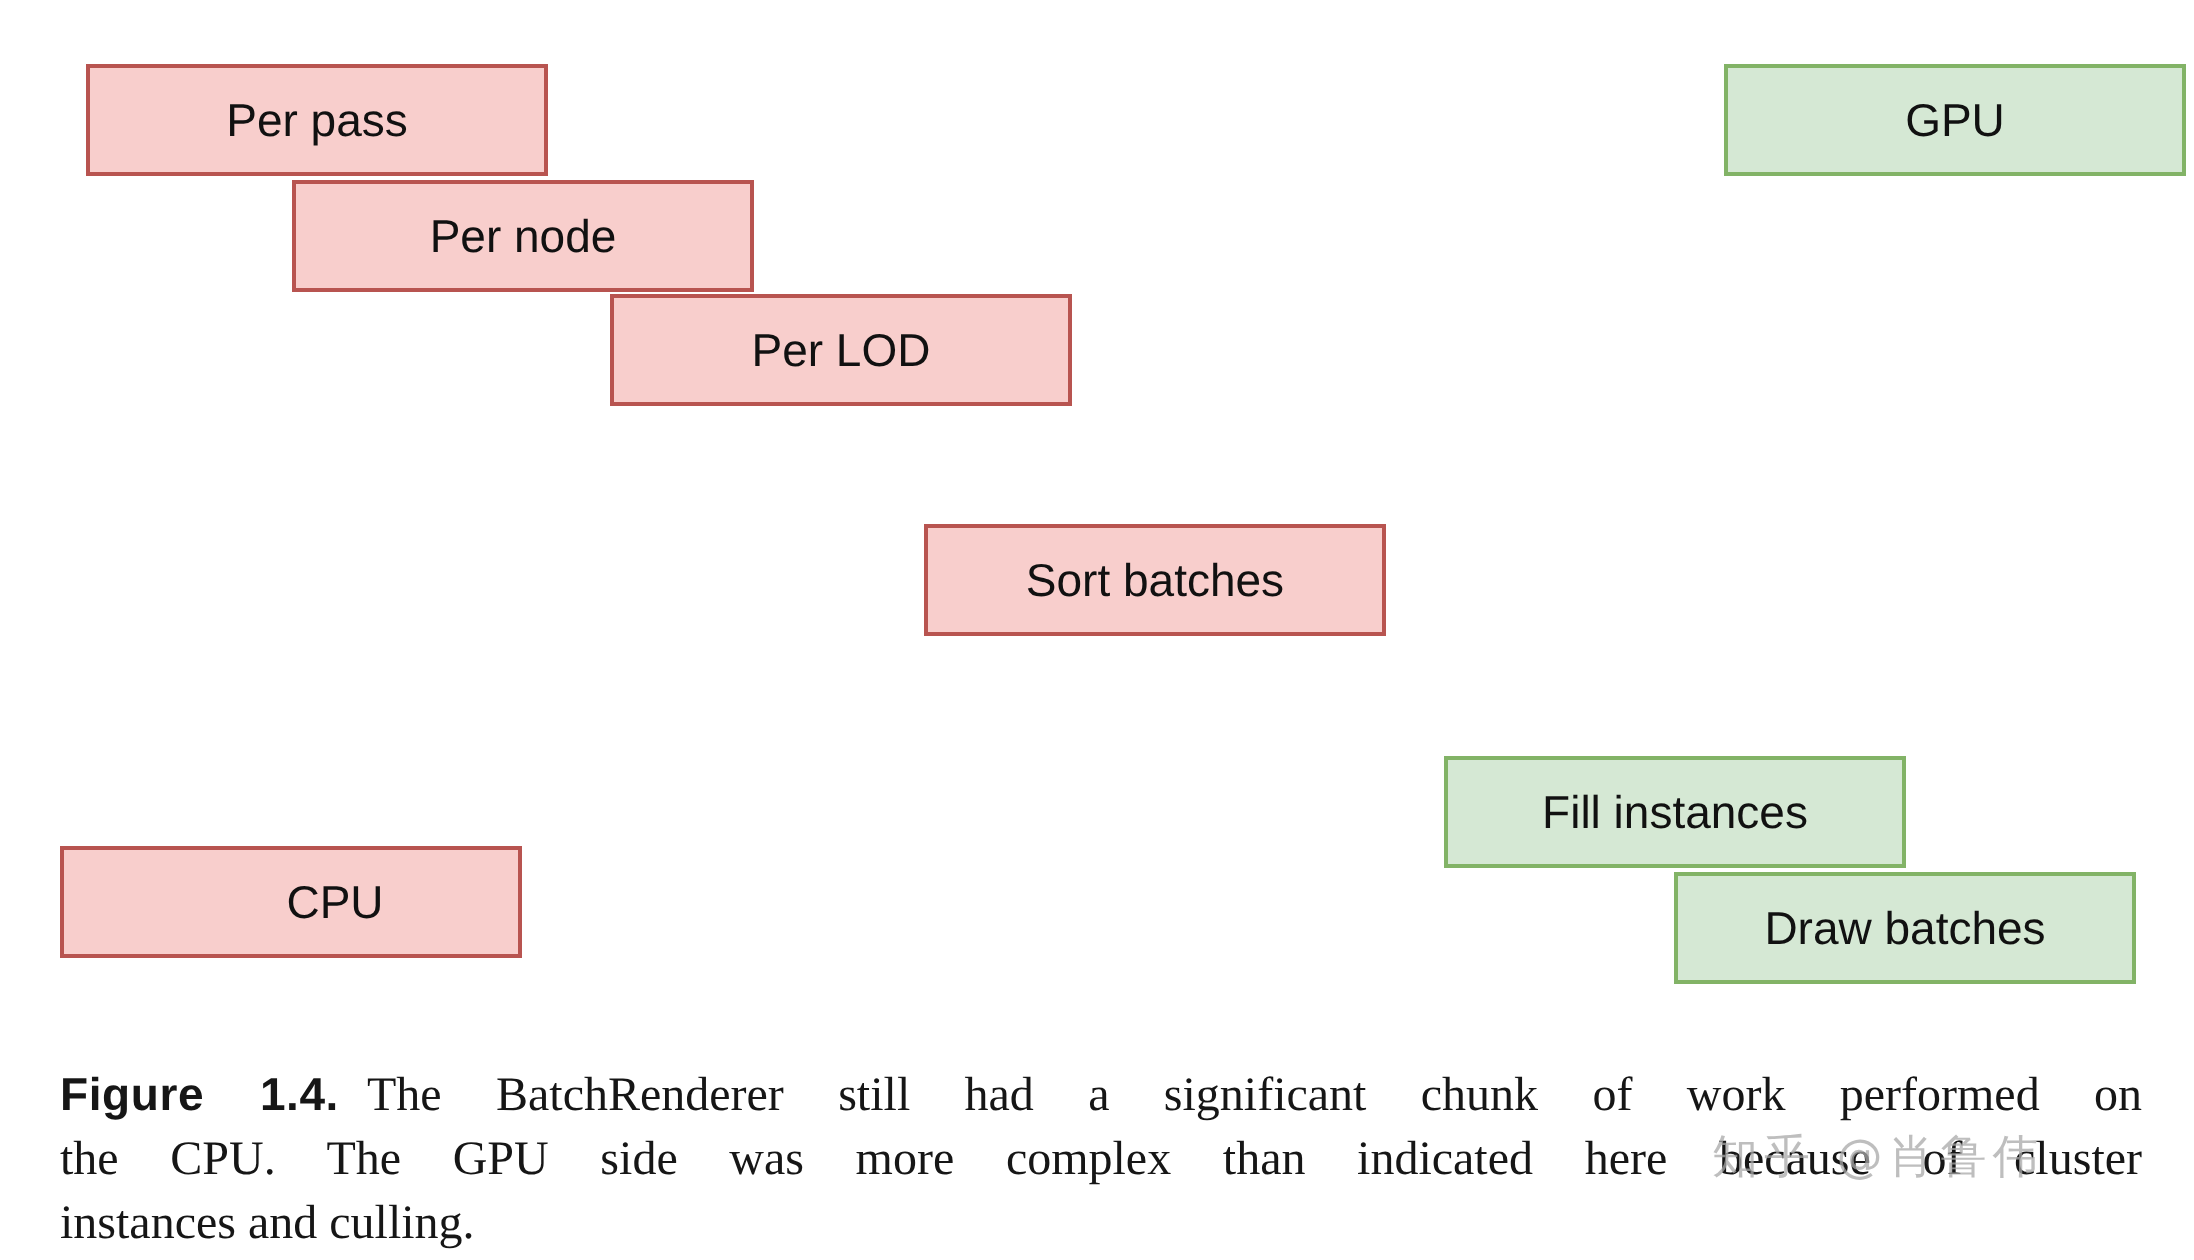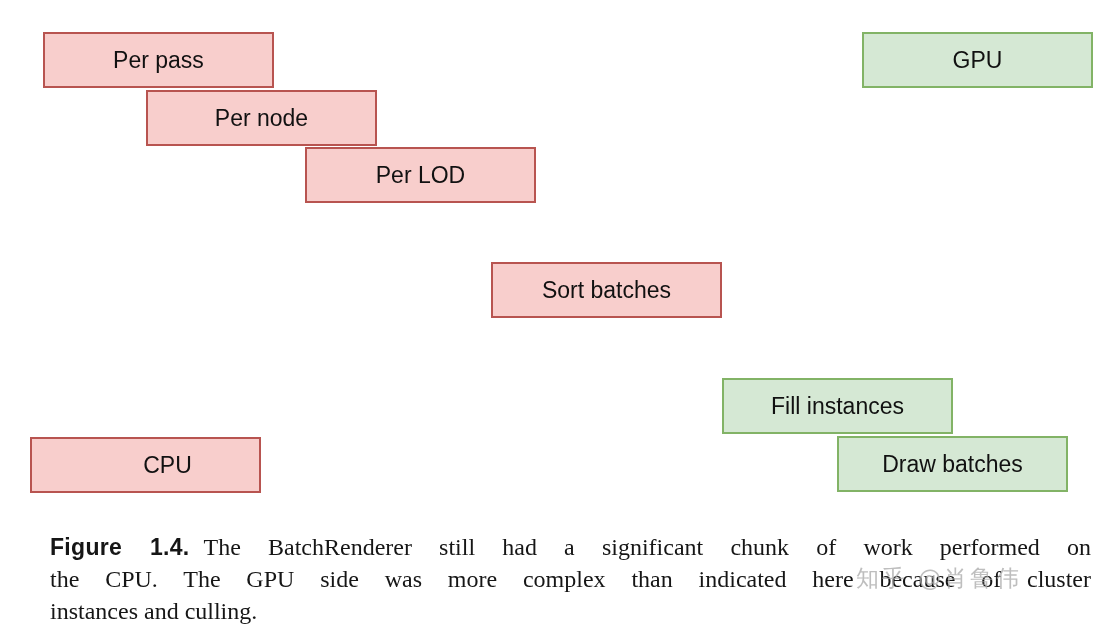--- a/index.html
+++ b/index.html
@@ -35,38 +35,37 @@
     border-color: #b85450;
   }
   .box.gpu {
     background: #d5e8d4;
     border-color: #82b366;
   }
   #box-per-pass  { left: 31px;  top: 32px; margin-left: 12px;  }
   #box-per-node  { left: 146px; top: 90px;  }
   #box-per-lod   { left: 261px; top: 147px; margin-left: 44px; }
   #box-gather    { left: 376px; top: 205px; }
-  #box-sort      { left: 491px; top: 262px; }
+  #box-sort      { left: 462px; top: 262px; }
   #box-fill      { left: 606px; top: 320px; }
   #box-cull      { left: 722px; top: 378px; }
   #box-draw      { left: 837px; top: 436px; }
   #legend-gpu    { left: 838px; top: 32px; margin-left: 24px;  }
-  #legend-cpu    { left: 30px;  top: 437px; padding-left: 44px; }
+  #legend-cpu    { left: 30px;  top: 423px; padding-left: 44px; }
 
   
   .caption {
     position: absolute;
     left: 30px;
     top: 531px;
     width: 1041px;
     font-family: "Liberation Serif", serif;
     font-size: 24px;
     line-height: 32px;
     color: #161616;
-    margin-left: 20px;
   }
   .cap-line-justify {
     text-align: justify;
     text-align-last: justify;
   }
   .cap-line-plain {
     text-align: left;
   }
   .cap-label {
     font-family: "Liberation Sans", sans-serif;

